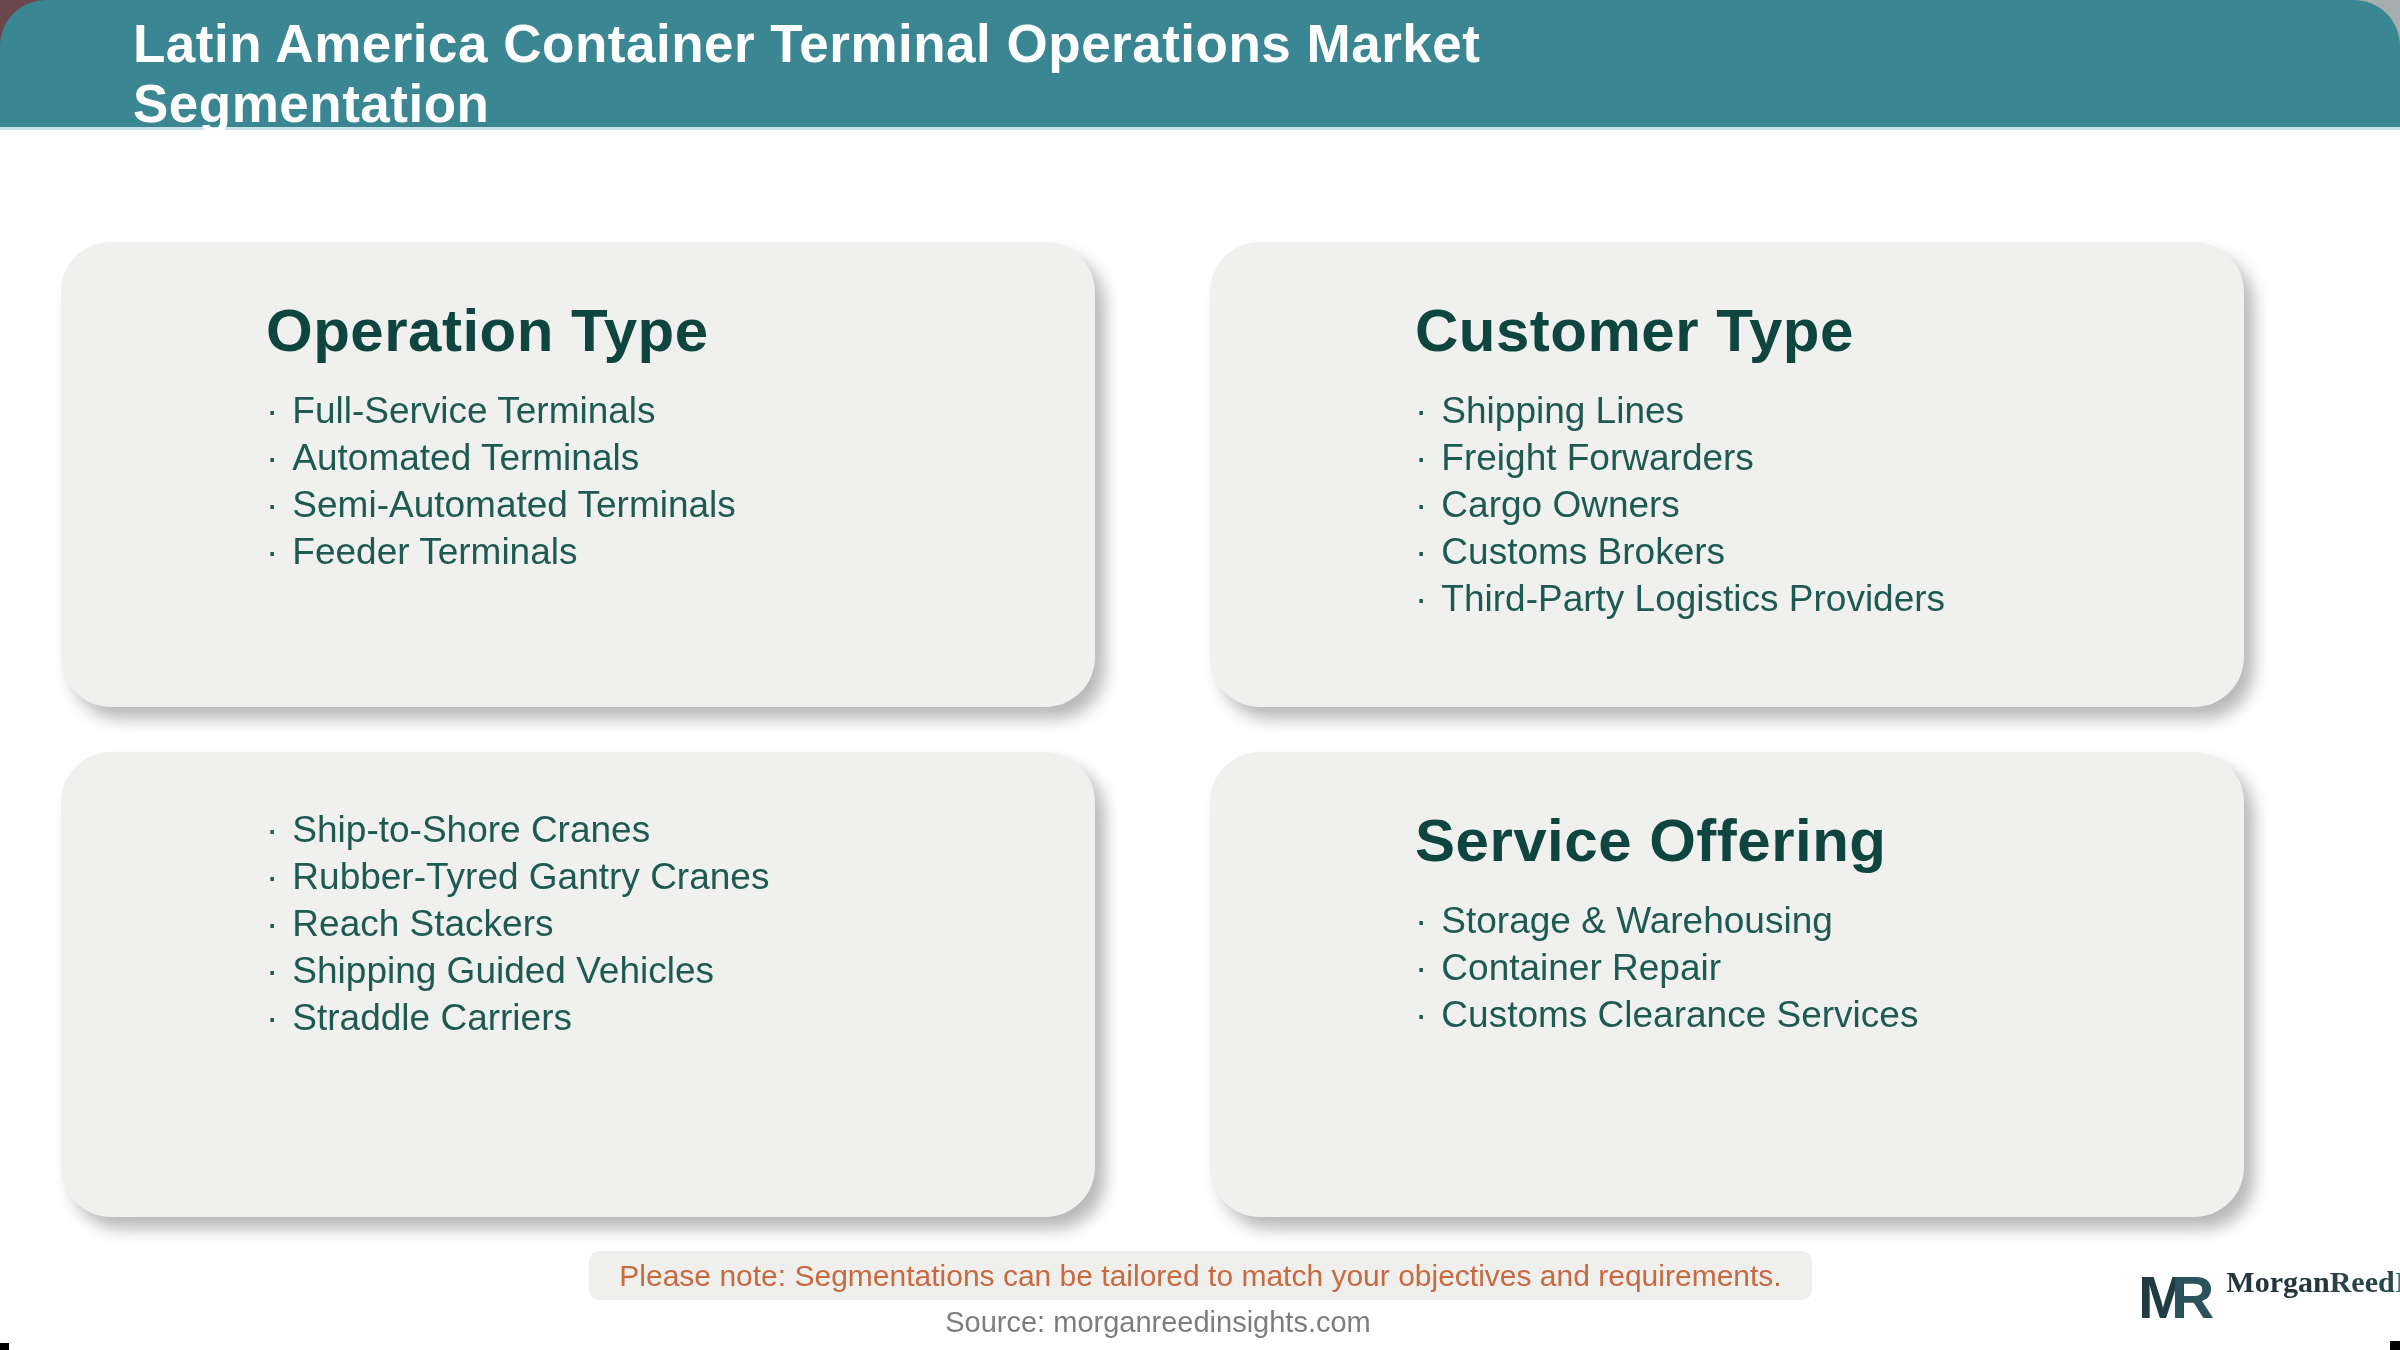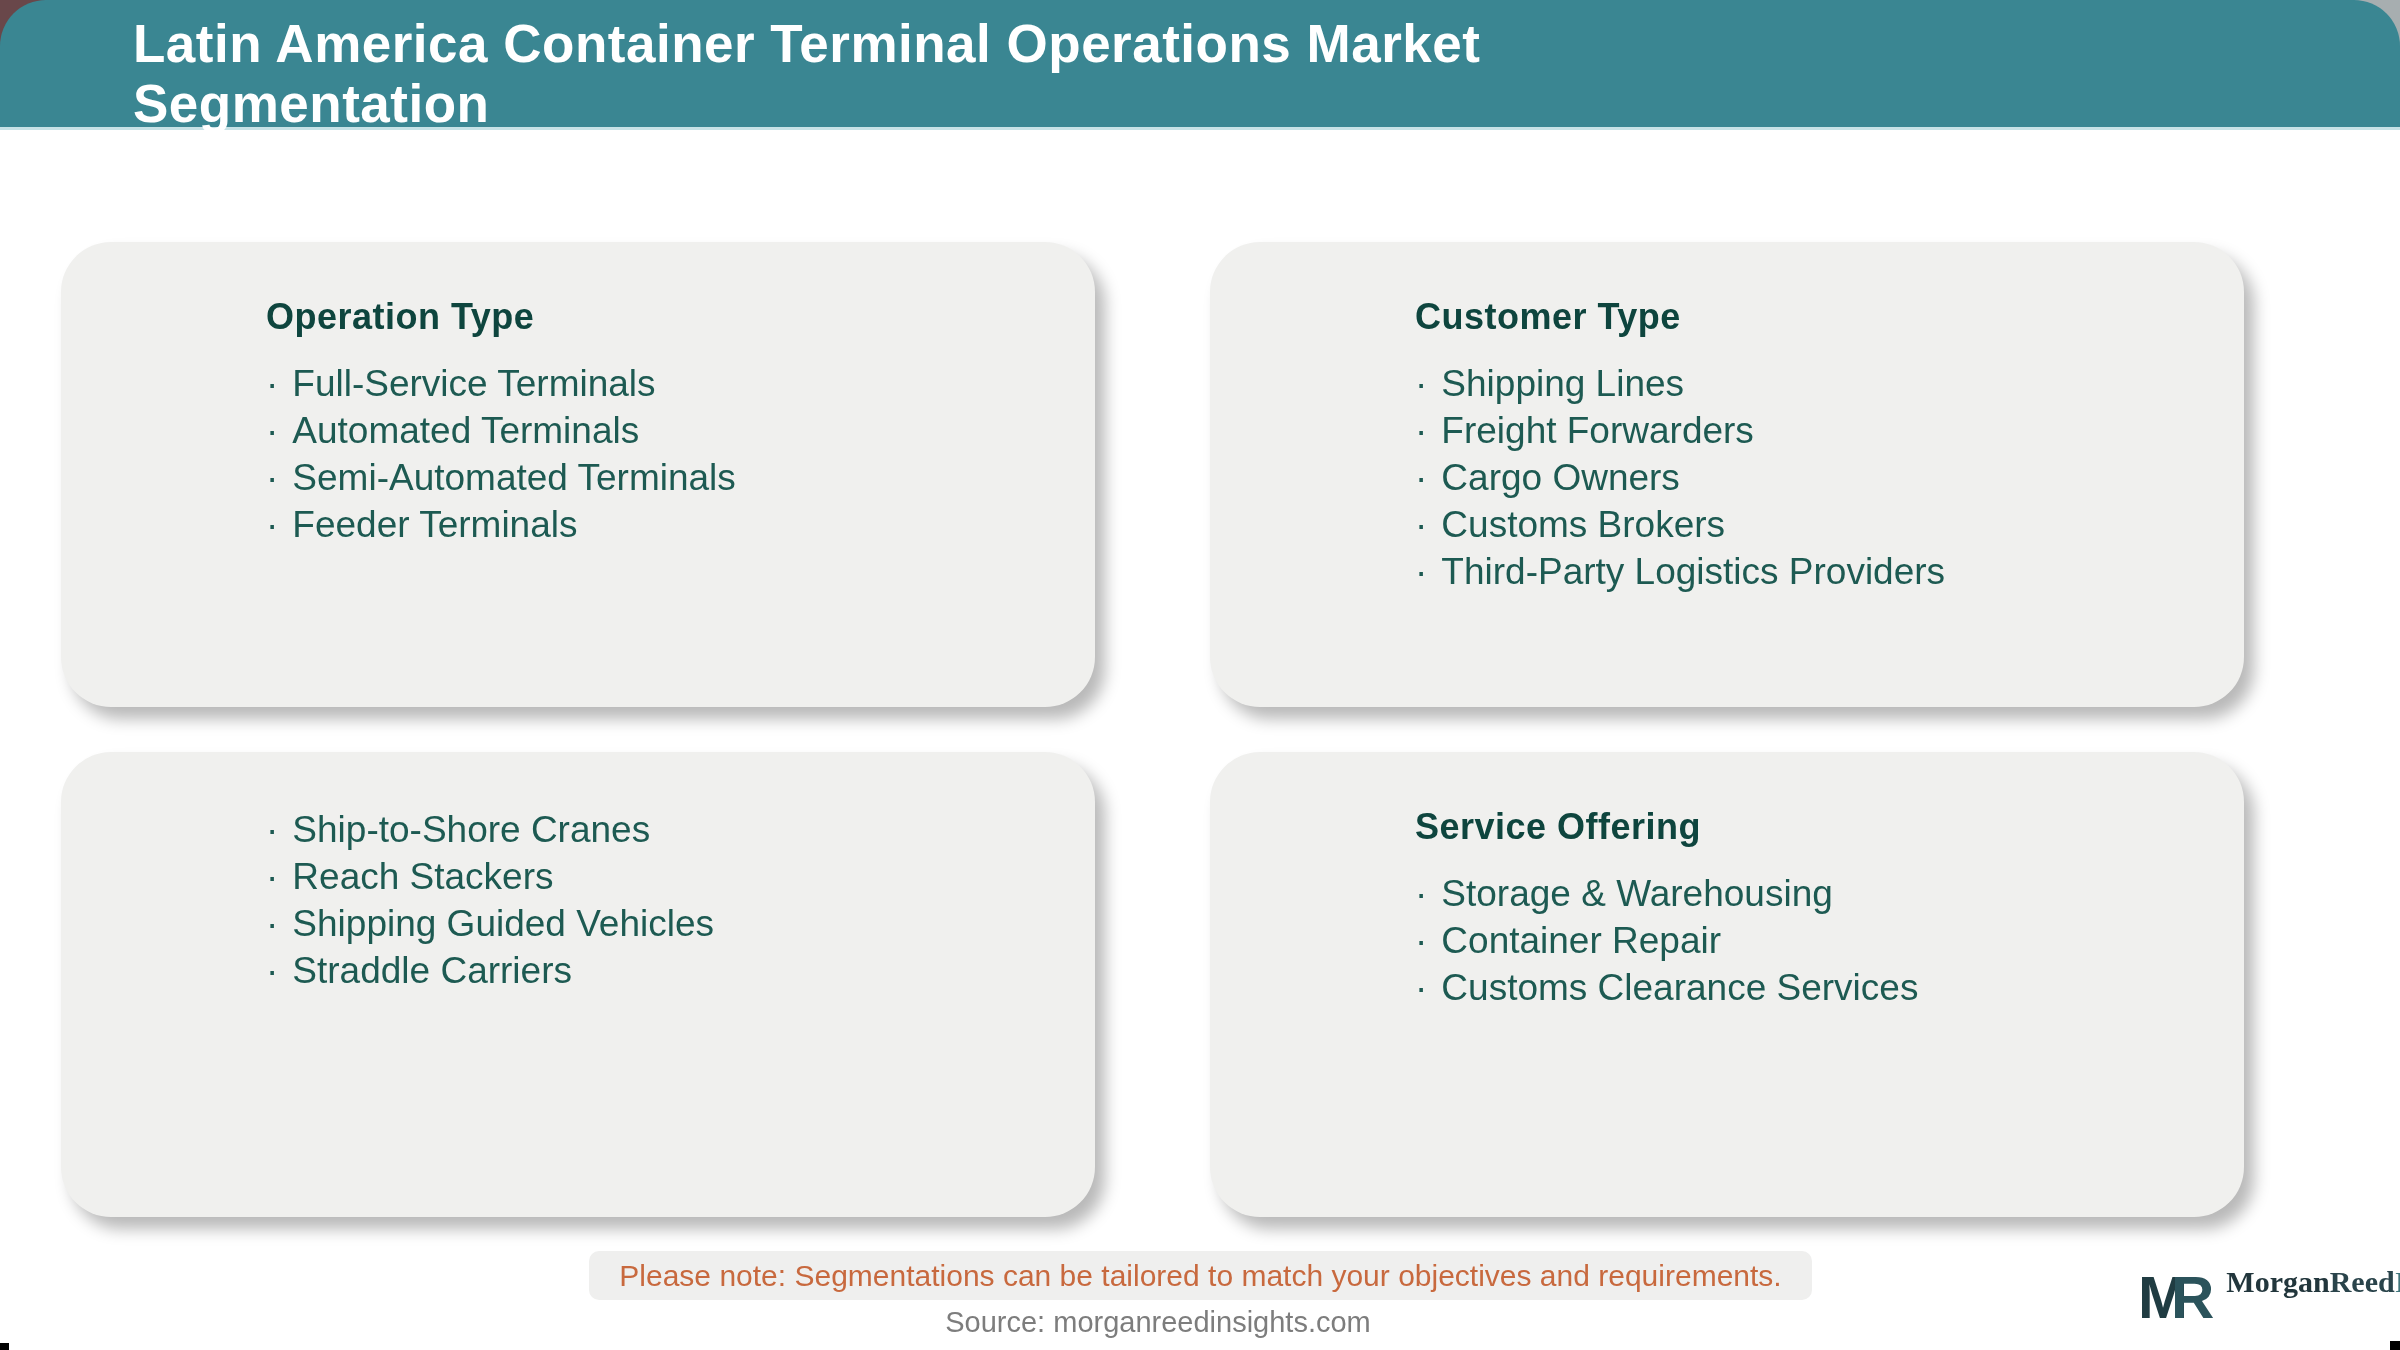--- a/index.html
+++ b/index.html
@@ -37,21 +37,21 @@
     box-shadow:10px 12px 16px rgba(0,0,0,0.28);
     padding:54px 50px 0 205px;
   }
   .card-1{left:61px;top:242px;}
   .card-2{left:1210px;top:242px;}
   .card-3{left:61px;top:752px;}
   .card-4{left:1210px;top:752px;}
 
   .card-title{
     margin:0 0 22px 0;
-    font-size:36px;font-weight:700;letter-spacing:0.5px;
+    font-size:60px;font-weight:700;letter-spacing:0.5px;
     color:#0e453e;
   }
   .card-list{list-style:none;margin:0;padding:0;}
   .card-list li{
     font-size:37px;line-height:47px;
     color:#1d5a52;
   }
   .card-list li::before{
     content:"\00B7";
     display:inline-block;
@@ -129,20 +129,21 @@
       <li>Freight Forwarders</li>
       <li>Cargo Owners</li>
       <li>Customs Brokers</li>
       <li>Third-Party Logistics Providers</li>
     </ul>
   </section>
 
   <section class="card card-3">
     <ul class="card-list">
       <li>Ship-to-Shore Cranes</li>
+      <li>Rubber-Tyred Gantry Cranes</li>
       <li>Reach Stackers</li>
       <li>Shipping Guided Vehicles</li>
       <li>Straddle Carriers</li>
     </ul>
   </section>
 
   <section class="card card-4">
     <h2 class="card-title">Service Offering</h2>
     <ul class="card-list">
       <li>Storage &amp; Warehousing</li>

